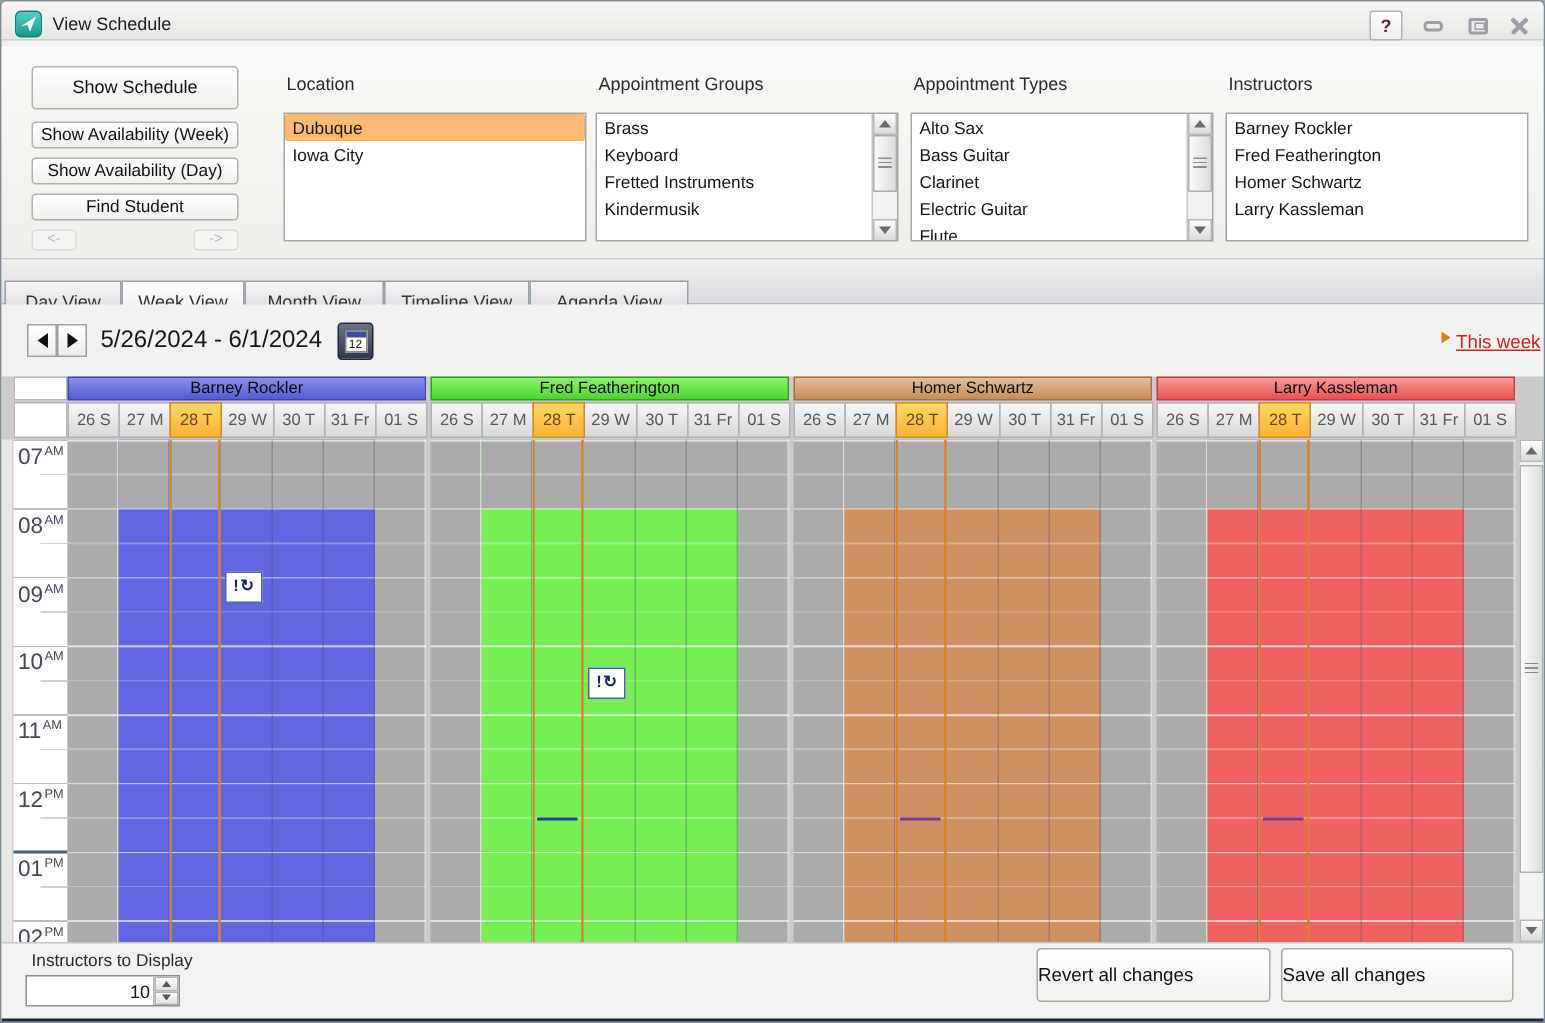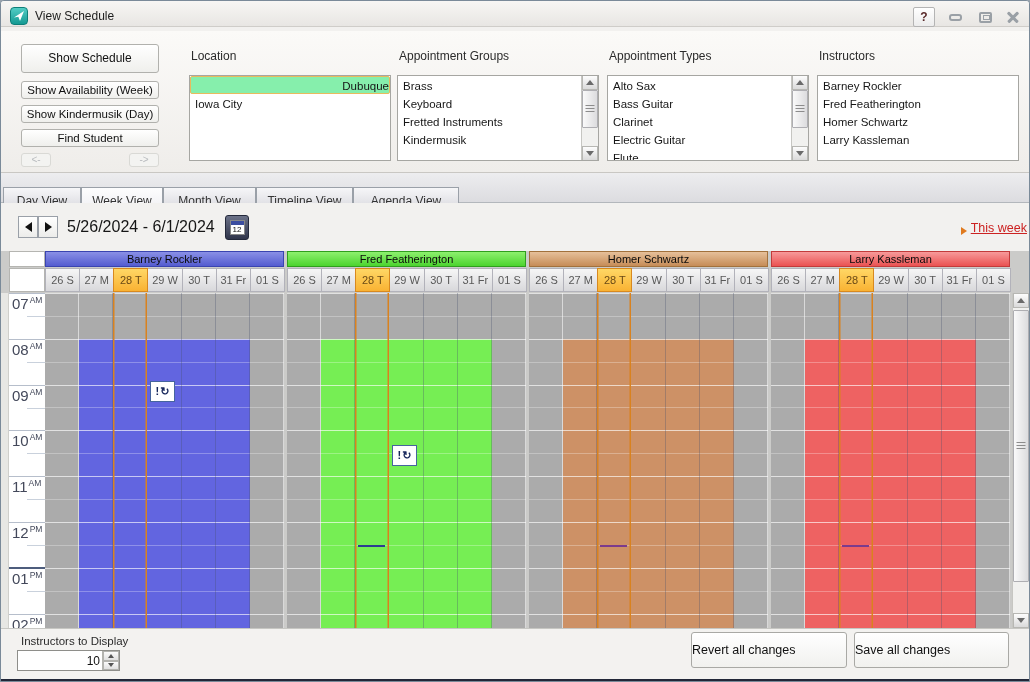--- a/index.html
+++ b/index.html
@@ -33,21 +33,21 @@
   #b-availweek { left:20px; top:50px; width:138px; height:18px; line-height:16px; font-size:11.5px; }
   #b-availday { left:20px; top:74px; width:138px; height:18px; line-height:16px; font-size:11.5px; }
   #b-findstudent{ left:20px; top:98px; width:138px; height:18px; line-height:16px; font-size:11.5px; }
   #b-prev { left:20px; top:122px; width:30px; height:14px; line-height:12px; font-size:10px; color:#b9bcbf; border-color:#d9d9d5; background:#f3f3f1; }
   #b-next { left:128px; top:122px; width:30px; height:14px; line-height:12px; font-size:10px; color:#b9bcbf; border-color:#d9d9d5; background:#f3f3f1; }
   .flabel { position:absolute; top:18px; font-size:12px; color:#2b2b2b; }
   #l-location { left:190px; } #l-groups { left:398px; } #l-types { left:608px; } #l-instructors { left:818px; }
   .listbox { position:absolute; top:44px; width:202px; height:86px; background:#fff; border:1px solid #a6a6a2; overflow:hidden; }
   #lb-location { left:188px; } #lb-groups { left:396px; } #lb-types { left:606px; } #lb-instructors { left:816px; }
   .litem { height:18px; line-height:18px; font-size:11.5px; color:#161616; padding-left:4px; border:1px solid transparent; }
-  .litem.sel { background:#86efac; border-color:#e9ba5d; border-radius:2px;text-align:right; }
+  .litem.sel { background:#fdba74; border-color:#e9ba5d; border-radius:2px; }
   
   .vscroll { position:absolute; top:0; right:0; width:17px; background:#f1f1ef; border-left:1px solid #c6c6c2; }
   .sarrow { position:absolute; left:0; width:16px; height:15px; background:linear-gradient(#fdfdfd,#dadada); border:1px solid #b7b7b3; display:flex; align-items:center; justify-content:center; }
   .sarrow .tri { width:0; height:0; border-left:4px solid transparent; border-right:4px solid transparent; }
   .tri.up { border-bottom:5px solid #6a6a6a; } .tri.dn { border-top:5px solid #6a6a6a; }
   .sthumb { position:absolute; left:0; width:16px; background:linear-gradient(90deg,#fafafa,#dcdcde); border:1px solid #aeaeb2; border-radius:1px; }
   .grip { position:absolute; left:50%; top:50%; width:9px; height:8px; transform:translate(-50%,-50%);
     background:repeating-linear-gradient(to bottom,#8c8c8c 0 1px,transparent 1px 3px); }
   
   #tabbar { position:absolute; left:0; top:172px; width:1030px; height:30px;
@@ -68,21 +68,21 @@
   .navbtn { position:absolute; top:13px; width:20px; height:22px; background:linear-gradient(#fff,#ececea); border:1px solid #9aa0a8; display:flex; align-items:center; justify-content:center; }
   #nav-prev { left:17px; } #nav-next { left:37px; }
   .navtri { width:0; height:0; border-top:5px solid transparent; border-bottom:5px solid transparent; }
   .navtri.l { border-right:7px solid #111; } .navtri.r { border-left:7px solid #111; }
   #daterange { position:absolute; left:66px; top:15px; font-size:16px; color:#161616; }
   #calbtn { position:absolute; left:224px; top:12px; width:24px; height:25px; border-radius:3px;
     background:linear-gradient(#6c7288,#30354b); border:1px solid #23283a; display:flex; align-items:center; justify-content:center; }
   #calpage { width:15px; height:15px; background:#fff; border:1px solid #888; position:relative; text-align:center; }
   #calpage .band { position:absolute; left:0; top:0; width:100%; height:4px; background:#3c4ea0; }
   #calpage .num { position:absolute; left:0; top:4px; width:100%; font-size:8px; color:#111; }
-  #thisweek { position:absolute; right:4px; top:18px; display:flex; align-items:flex-end; gap:4px; }
+  #thisweek { position:absolute; right:4px; top:18px; display:flex; align-items:flex-start; gap:4px; }
   #thisweek .tri { width:0; height:0; border-top:4px solid transparent; border-bottom:4px solid transparent; border-left:6px solid #e07a1e; }
   #thisweek a { font-size:12.5px; color:#cc2222; text-decoration:underline; }
   
   #calendar { position:absolute; left:0; top:250px; width:1030px; height:377px; background:#cbcbc9; }
   .corner { position:absolute; left:8px; width:36px; background:#fff; border:1px solid #b5b5b1; }
   .ins-header { position:absolute; top:0; height:16px; font-size:11px; color:#0a0a0a; text-align:center; line-height:15px; border-style:solid; border-width:1px; overflow:hidden; }
   .day-cell { position:absolute; top:17px; height:24px; line-height:22px; text-align:center; font-size:11px; color:#585858;
     background:linear-gradient(#f6f6f6,#d8d8db); border:1px solid #b2b2ba; }
   .day-cell.sel { background:linear-gradient(#ffd765,#f9b233); border:1px solid #d8891f; color:#6a4a16; z-index:2; }
   #gutterstrip { position:absolute; left:0; top:42px; width:8px; height:335px; background:#e7e7e4; border-right:1px solid #cfcfcb; }
@@ -138,21 +138,21 @@
       </div>
     <div class="winbtn" id="btn-close">
       <div class="xbar a"></div>
         <div class="xbar b"></div>
     </div>
   </div>
 
   <div id="filterpanel">
     <div class="pbtn" id="b-schedule">Show Schedule</div>
     <div class="pbtn" id="b-availweek">Show Availability (Week)</div>
-    <div class="pbtn" id="b-availday">Show Kindermusik (Day)</div>
+    <div class="pbtn" id="b-availday">Show Availability (Day)</div>
     <div class="pbtn" id="b-findstudent">Find Student</div>
     <div class="pbtn" id="b-prev">&lt;-</div>
     <div class="pbtn" id="b-next">-&gt;</div>
 
     <div class="flabel" id="l-location">Location</div>
     <div class="flabel" id="l-groups">Appointment Groups</div>
     <div class="flabel" id="l-types">Appointment Types</div>
     <div class="flabel" id="l-instructors">Instructors</div>
 
     <div class="listbox" id="lb-location">

